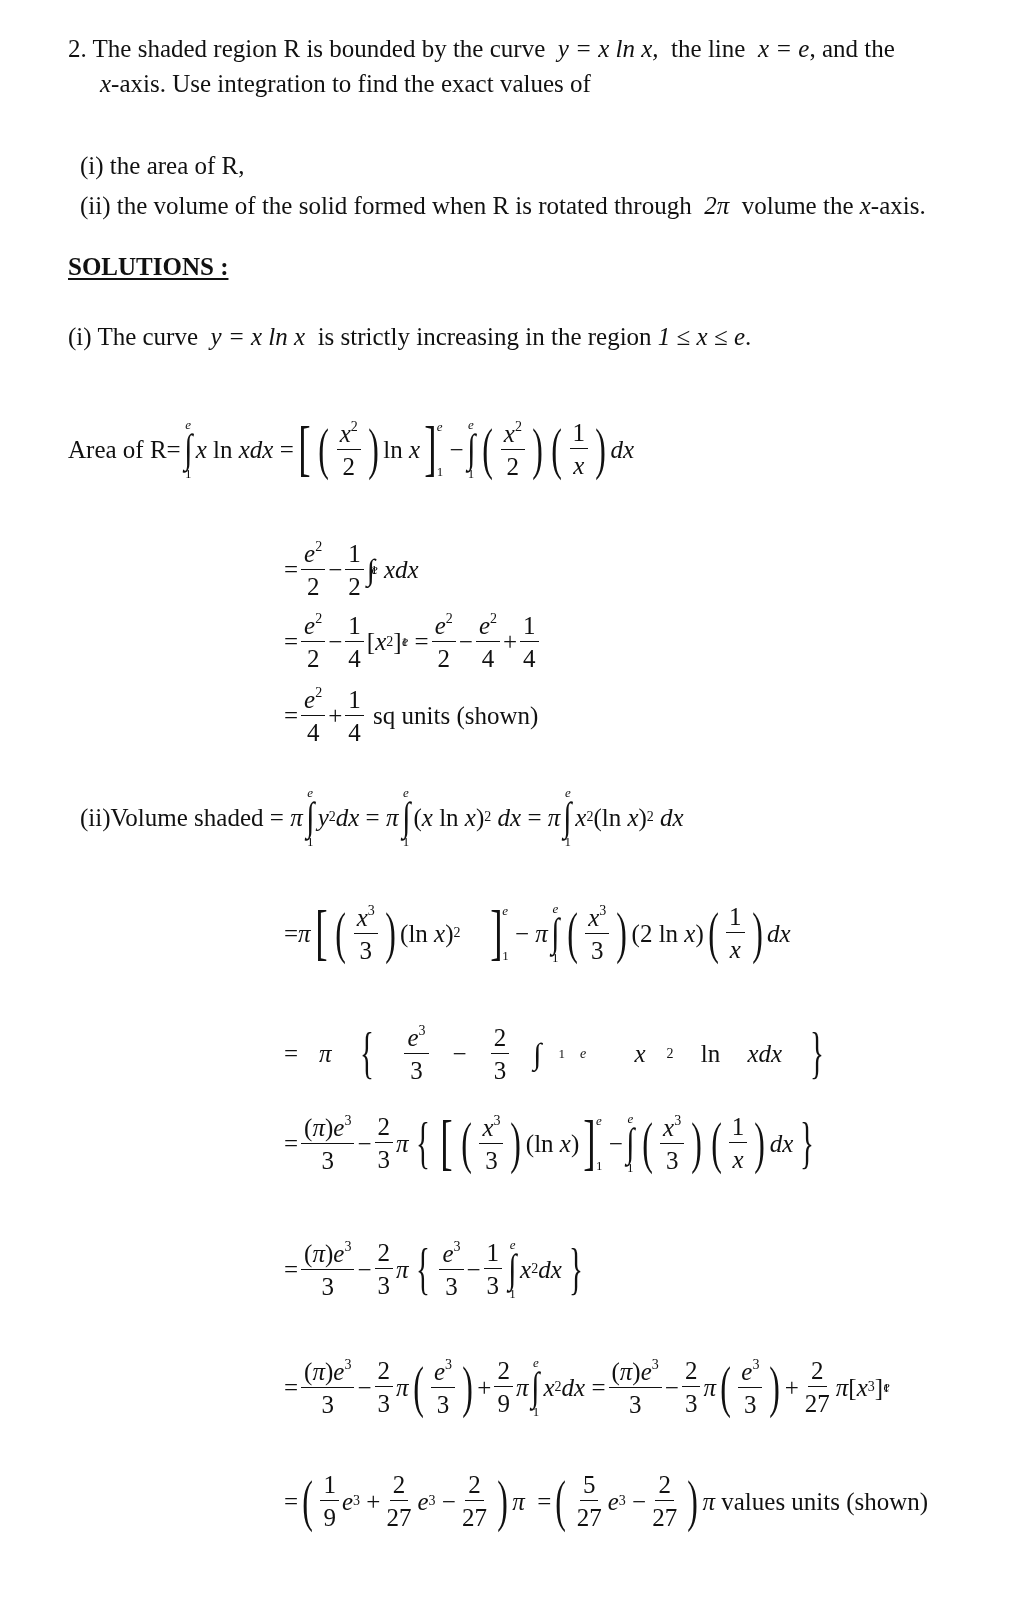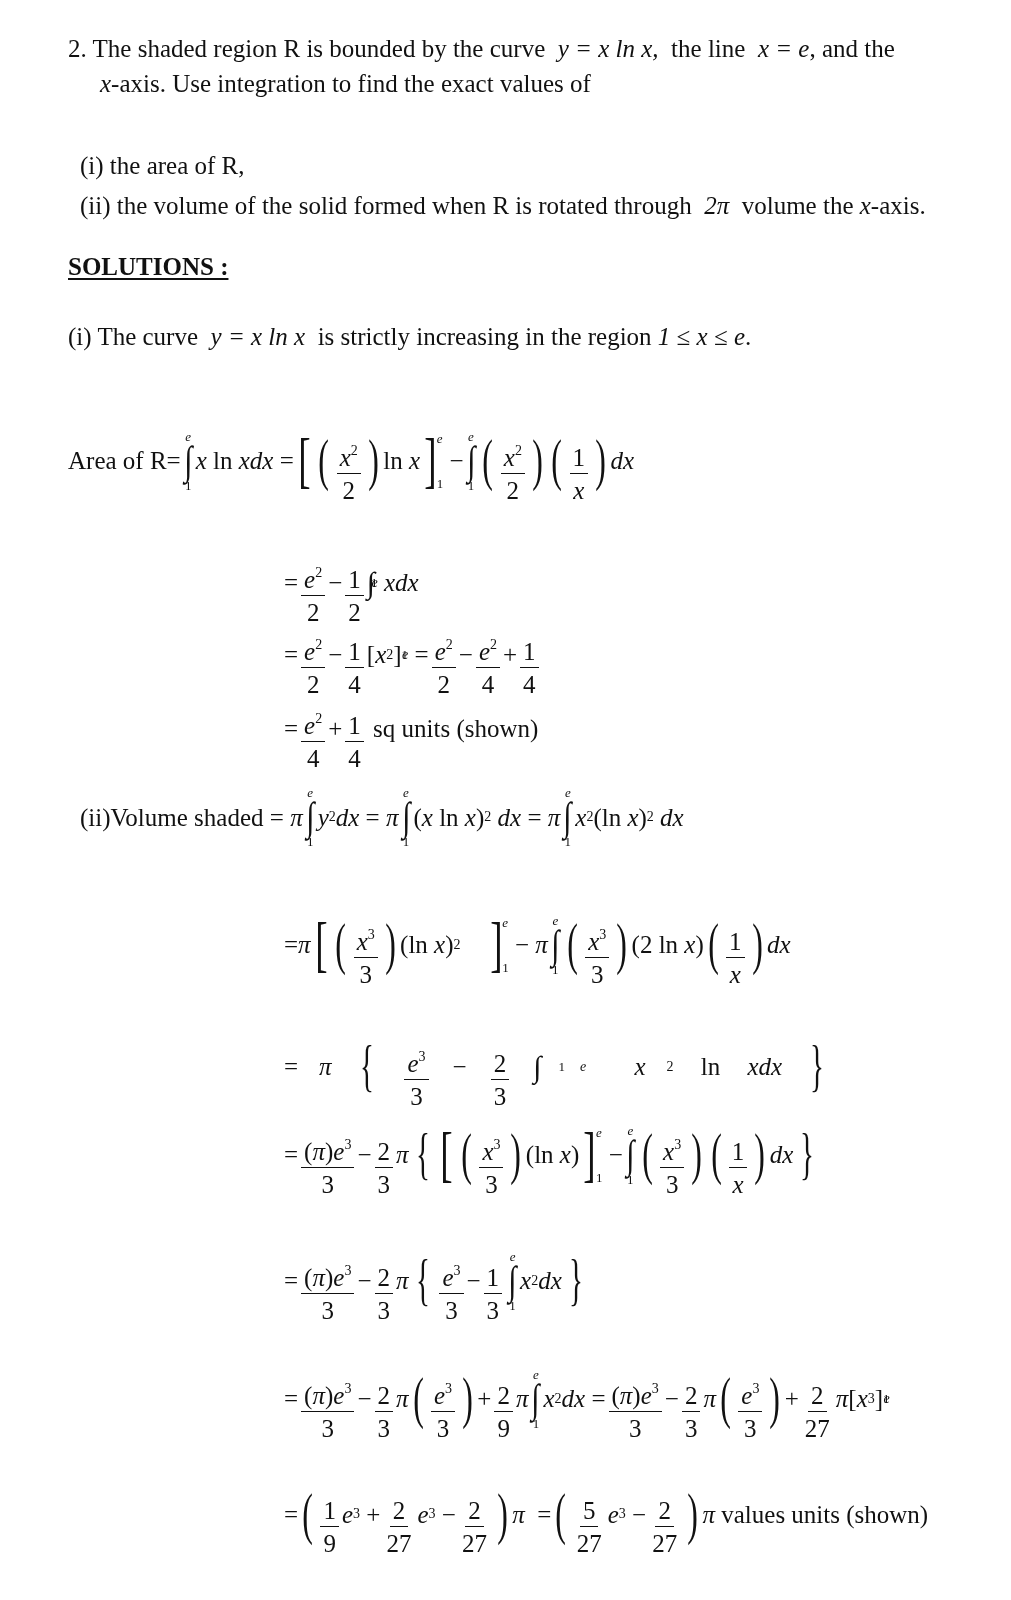--- a/index.html
+++ b/index.html
@@ -4,21 +4,21 @@
 <style>
   html, body { margin: 0; padding: 0; background: #ffffff; }
   body {
     width: 1011px; height: 1600px; position: relative; overflow: hidden;
     font-family: "Liberation Serif", "DejaVu Serif", serif;
     color: #111111; font-size: 25px;
   }
   .abs { position: absolute; white-space: nowrap; line-height: 1; }
   .i { font-style: italic; }
   .frac { display: inline-flex; flex-direction: column; align-items: center; vertical-align: middle; margin: 0 3px; }
-  .frac .num { padding: 0 3px 3px 3px; border-bottom: 1.3px solid #111; line-height: 1; margin-top: 26px; }
+  .frac .num { padding: 0 3px 3px 3px; border-bottom: 1.3px solid #111; line-height: 1; }
   .frac .den { padding: 4px 3px 0 3px; line-height: 1; }
   .int { display: inline-flex; flex-direction: column; align-items: center; vertical-align: middle; margin: 0 2px; }
   .int .lim { font-size: 13px; font-style: italic; line-height: 1; }
   .int .lim.lo { font-style: normal; }
   .int .sym { font-size: 40px; line-height: 0.9; transform: scaleX(0.75); }
   .inline-int { font-size: 30px; vertical-align: -4px; position: relative; }
   .sup { font-size: 14px; vertical-align: 11px; }
   .sub { font-size: 13px; vertical-align: -10px; }
   .big { font-size: 58px; font-weight: 100; vertical-align: middle; line-height: 0.8; transform: scaleX(0.55); display: inline-block; }
   .bigb { font-size: 62px; font-weight: 100; vertical-align: middle; line-height: 0.8; display: inline-block; transform: scaleX(0.6); }

